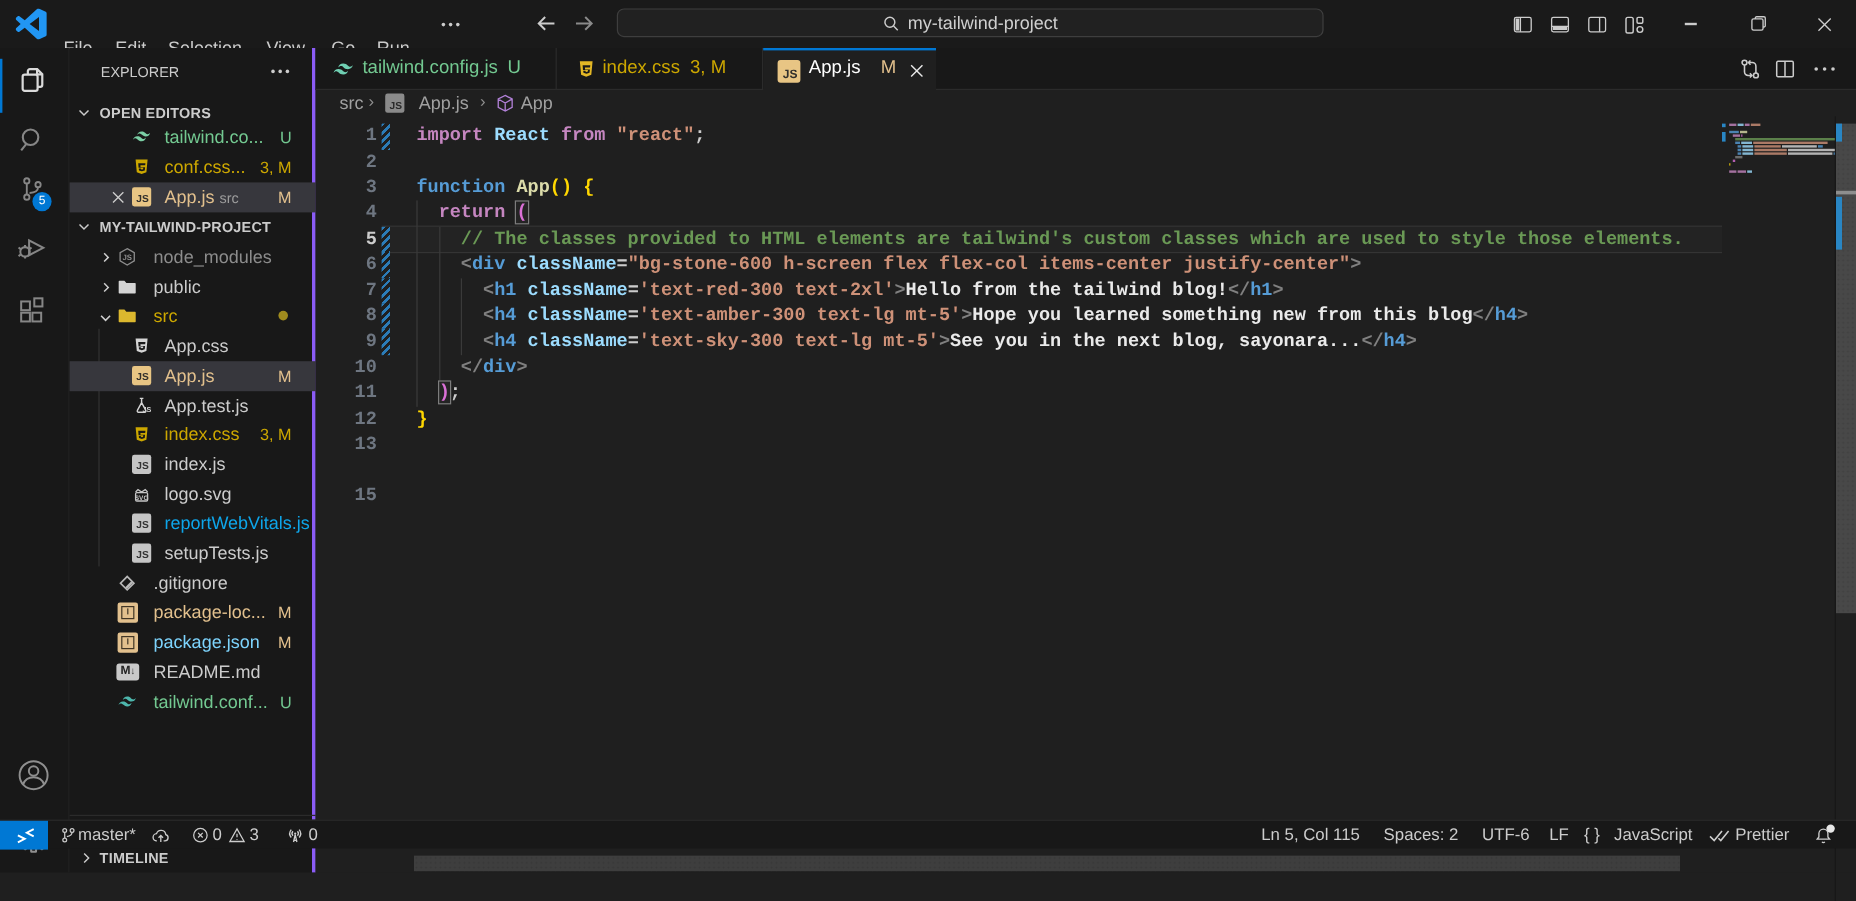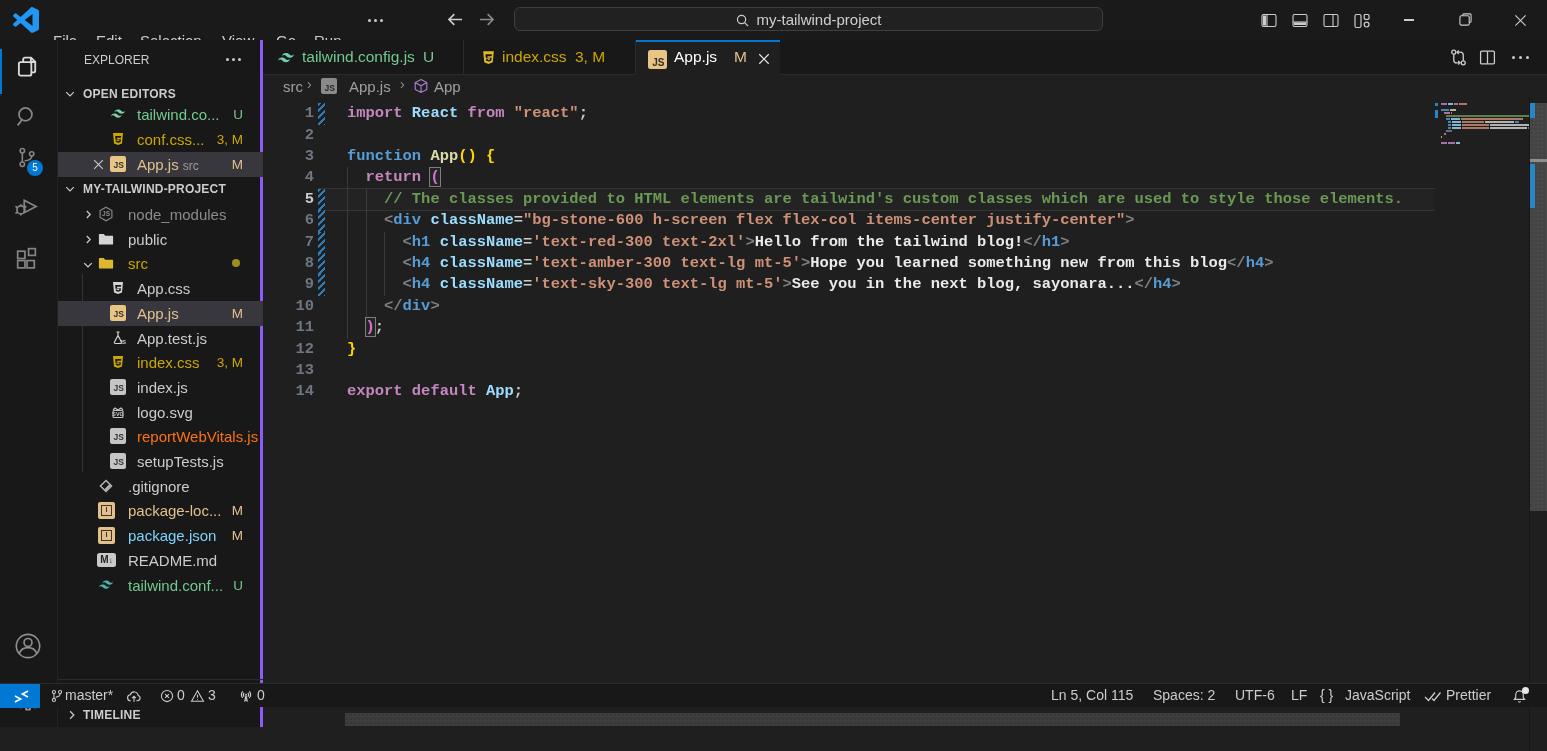--- a/index.html
+++ b/index.html
@@ -252,21 +252,21 @@
           <path d="M3 6 L5 4 L8 6 L11 4 L13 6"></path>
           <rect x="3" y="6.5" width="10" height="7" rx="1"></rect>
           <text x="8" y="12.3" fill="#c5c5c5" stroke="none" font-size="5.4" font-weight="700" text-anchor="middle" font-family="Liberation Sans">SVG</text>
         </svg>
       <div class="lbl" style="left:79px;color:#cccccc">logo.svg</div>
     </div>
     <div class="row" style="top:384px">
       <div class="ic" style="left:52px;background:#c5c5c5;border-radius:2px;color:#333;font-size:8.5px;font-weight:700">
           <span style="position:absolute;right:2px;bottom:1px">JS</span>
         </div>
-      <div class="lbl" style="left:79px;color:#f97316">reportWebVitals.js</div>
+      <div class="lbl" style="left:79px;color:#0ea5e9">reportWebVitals.js</div>
     </div>
     <div class="row" style="top:409px">
       <div class="ic" style="left:52px;background:#c5c5c5;border-radius:2px;color:#333;font-size:8.5px;font-weight:700">
           <span style="position:absolute;right:2px;bottom:1px">JS</span>
         </div>
       <div class="lbl" style="left:79px;color:#cccccc">setupTests.js</div>
     </div>
     <div class="row" style="top:434px">
       <svg class="ic" style="left:40px" width="17" height="17" viewBox="0 0 16 16">
           <path fill="#b8b8b8" d="M8 1.4 L14.6 8 L8 14.6 L1.4 8 Z M8 3.4 L3.4 8 L8 12.6 L12.6 8 Z" fill-rule="evenodd"></path>
@@ -385,21 +385,21 @@
 <div class="cl" style="top:70.4px"><span class="ln" style="left:0">4</span><span class="ct"><span class="k">  return</span> <span class="pk bm">(</span></span></div>
 <div class="cl" style="top:91.8px"><span class="ln" style="left:0;color:#cccccc">5</span><span class="ct"><span class="c">    // The classes provided to HTML elements are tailwind's custom classes which are used to style those elements.</span></span></div>
 <div class="cl" style="top:113.2px"><span class="ln" style="left:0">6</span><span class="ct"><span class="g">    &lt;</span><span class="b">div</span><span class="lb"> className</span><span class="p">=</span><span class="s">"bg-stone-600 h-screen flex flex-col items-center justify-center"</span><span class="g">&gt;</span></span></div>
 <div class="cl" style="top:134.6px"><span class="ln" style="left:0">7</span><span class="ct"><span class="g">      &lt;</span><span class="b">h1</span><span class="lb"> className</span><span class="p">=</span><span class="s">'text-red-300 text-2xl'</span><span class="g">&gt;</span><span class="tx">Hello from the tailwind blog!</span><span class="g">&lt;/</span><span class="b">h1</span><span class="g">&gt;</span></span></div>
 <div class="cl" style="top:156.0px"><span class="ln" style="left:0">8</span><span class="ct"><span class="g">      &lt;</span><span class="b">h4</span><span class="lb"> className</span><span class="p">=</span><span class="s">'text-amber-300 text-lg mt-5'</span><span class="g">&gt;</span><span class="tx">Hope you learned something new from this blog</span><span class="g">&lt;/</span><span class="b">h4</span><span class="g">&gt;</span></span></div>
 <div class="cl" style="top:177.4px"><span class="ln" style="left:0">9</span><span class="ct"><span class="g">      &lt;</span><span class="b">h4</span><span class="lb"> className</span><span class="p">=</span><span class="s">'text-sky-300 text-lg mt-5'</span><span class="g">&gt;</span><span class="tx">See you in the next blog, sayonara...</span><span class="g">&lt;/</span><span class="b">h4</span><span class="g">&gt;</span></span></div>
 <div class="cl" style="top:198.8px"><span class="ln" style="left:0">10</span><span class="ct"><span class="g">    &lt;/</span><span class="b">div</span><span class="g">&gt;</span></span></div>
 <div class="cl" style="top:220.2px"><span class="ln" style="left:0">11</span><span class="ct">  <span class="pk bm">)</span><span class="p">;</span></span></div>
 <div class="cl" style="top:241.6px"><span class="ln" style="left:0">12</span><span class="ct"><span class="au">}</span></span></div>
 <div class="cl" style="top:263.0px"><span class="ln" style="left:0">13</span><span class="ct"></span></div>
-<div class="cl" style="top:284.4px"><span class="ln" style="left:0">14</span><span class="ct"><span class="k">export</span> <span class="k">default</span><span class="lb"> App</span><span class="p">;</span></span></div>
+<div class="cl" style="top:305.8px"><span class="ln" style="left:0">15</span><span class="ct"></span></div>
 </div>
     <div id="minimap">
         <div style="position:absolute;left:0;top:0;width:120px;height:630px;transform:scale(1,1);transform-origin:0 0">
 <div class="abs" style="left:0;top:6px;width:3px;height:3.2px;background:#2986c4"></div>
 <div class="abs" style="left:0;top:12.5px;width:3px;height:8px;background:#2986c4"></div>
 <div class="abs" style="left:6px;top:6px;width:6px;height:1.6px;opacity:.8;background:#c586c0"></div>
 <div class="abs" style="left:13px;top:6px;width:5px;height:1.6px;opacity:.8;background:#9cdcfe"></div>
 <div class="abs" style="left:19px;top:6px;width:4px;height:1.6px;opacity:.8;background:#c586c0"></div>
 <div class="abs" style="left:24px;top:6px;width:8px;height:1.6px;opacity:.8;background:#ce9178"></div>
 <div class="abs" style="left:6px;top:12px;width:8px;height:1.6px;opacity:.8;background:#569cd6"></div>

